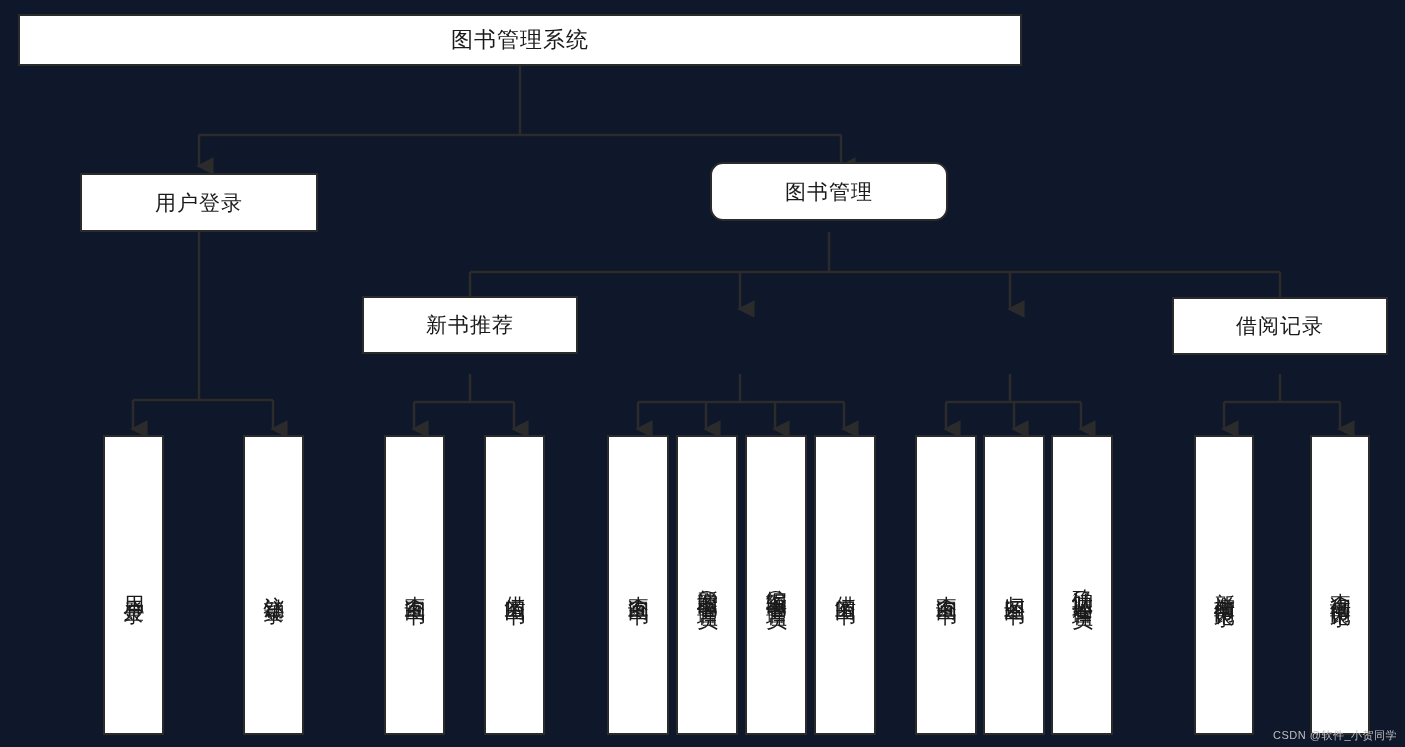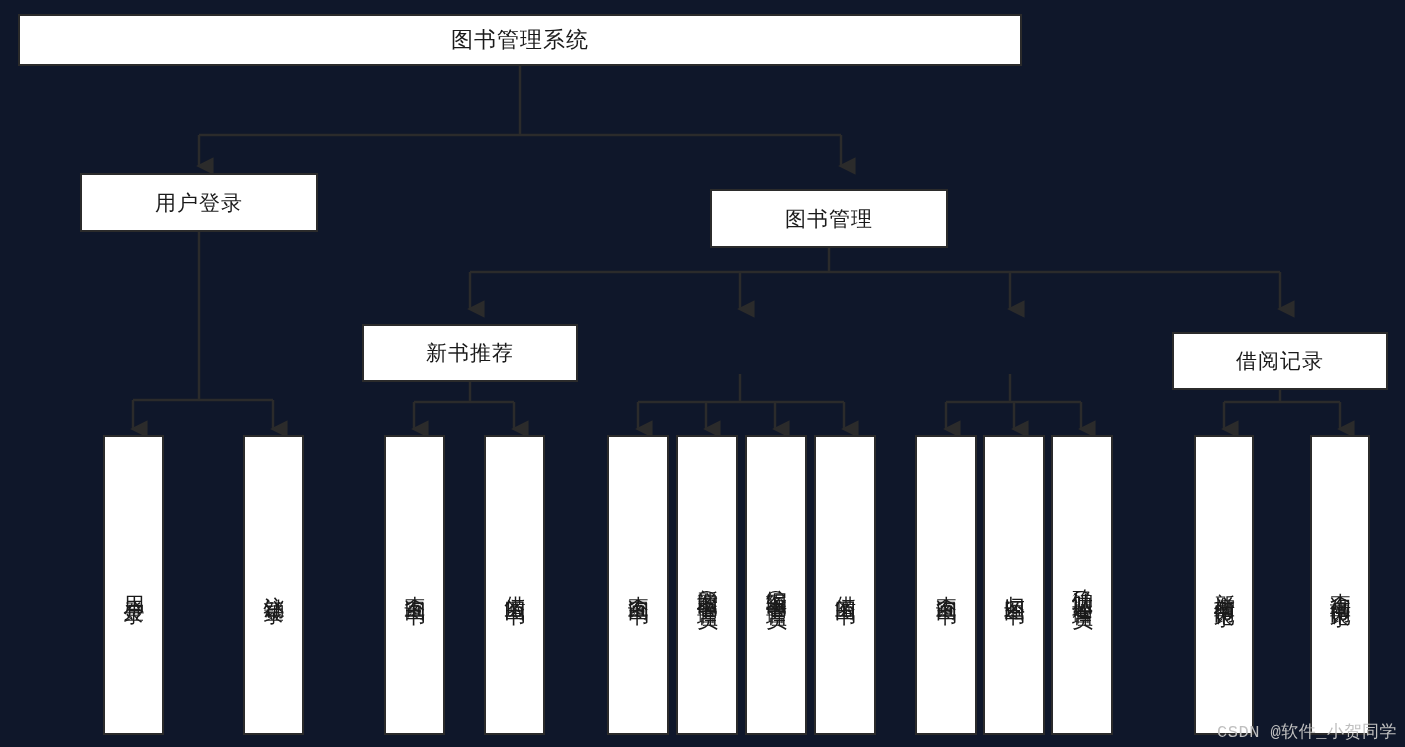--- a/index.html
+++ b/index.html
@@ -52,25 +52,24 @@
     font-size: 21px;
     line-height: 1.18;
     letter-spacing: 3px;
     white-space: nowrap;
     color: #1a1a1a;
   }
   .watermark {
     position: absolute;
     right: 8px;
     bottom: 4px;
-    font-size: 17px;
+    font-size: 11px;
     color: #bfbfbf;
     white-space: nowrap;
     letter-spacing: 0.5px;
-    font-family: Liberation Mono, monospace;
   }
 </style>
 </head>
 <body>
 
 <div id="canvas">
 
   <svg id="wires" viewBox="0 0 1405 747">
     <defs>
       <marker id="arrow" viewBox="0 0 12 12" refX="6" refY="10" markerWidth="7" markerHeight="7" orient="auto">
@@ -121,28 +120,28 @@
     </g>
   </svg>
 
   <div class="node horiz title" style="left:18px; top:14px; width:1004px; height:52px;">
     <span>图书管理系统</span>
   </div>
 
   <div class="node horiz" style="left:80px; top:173px; width:238px; height:59px;">
     <span>用户登录</span>
   </div>
-  <div class="node horiz" style="left:710px; top:189px; width:238px; height:59px;">
+  <div class="node horiz" style="left:710px; top:162px; width:238px; height:59px;border-radius:13px;">
     <span>图书管理</span>
   </div>
 
-  <div class="node horiz" style="left:362px; top:324px; width:216px; height:58px;">
+  <div class="node horiz" style="left:362px; top:296px; width:216px; height:58px;">
     <span>新书推荐</span>
   </div>
-  <div class="node horiz" style="left:1172px; top:332px; width:216px; height:58px;justify-content:center;">
+  <div class="node horiz" style="left:1172px; top:297px; width:216px; height:58px;justify-content:center;">
     <span>借阅记录</span>
   </div>
 
   <div class="node leaf" style="left:103px; top:435px; width:61px; height:300px;">
     <span class="vtext">用户登录</span>
   </div>
   <div class="node leaf" style="left:243px; top:435px; width:61px; height:300px;">
     <span class="vtext">注销登录</span>
   </div>
 

